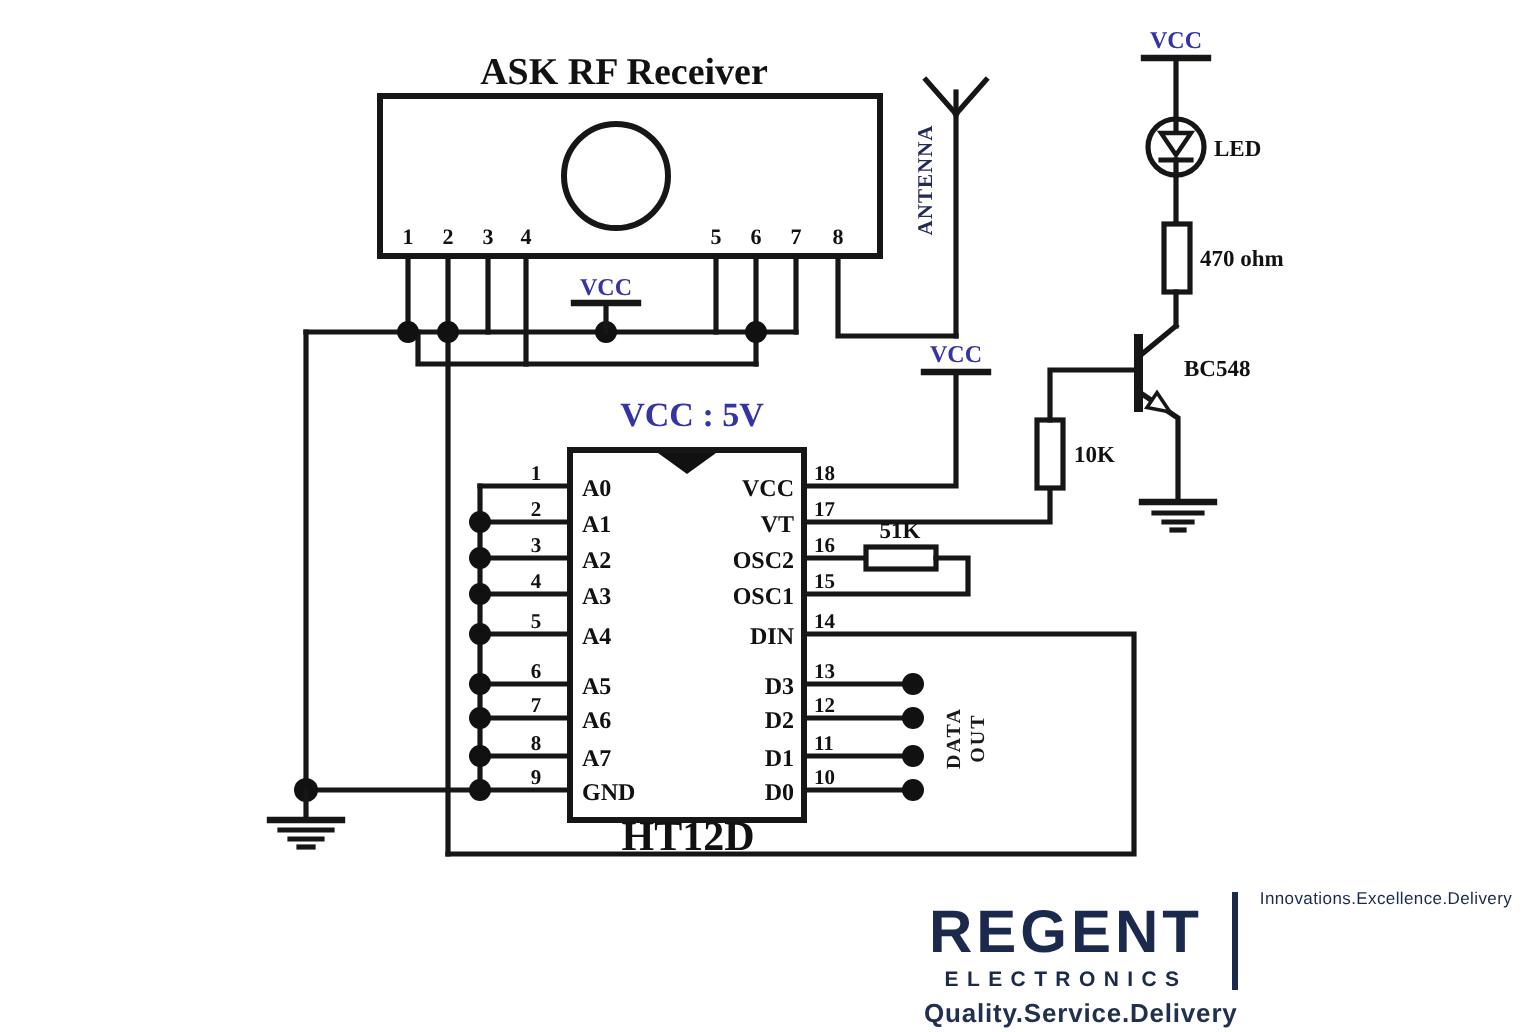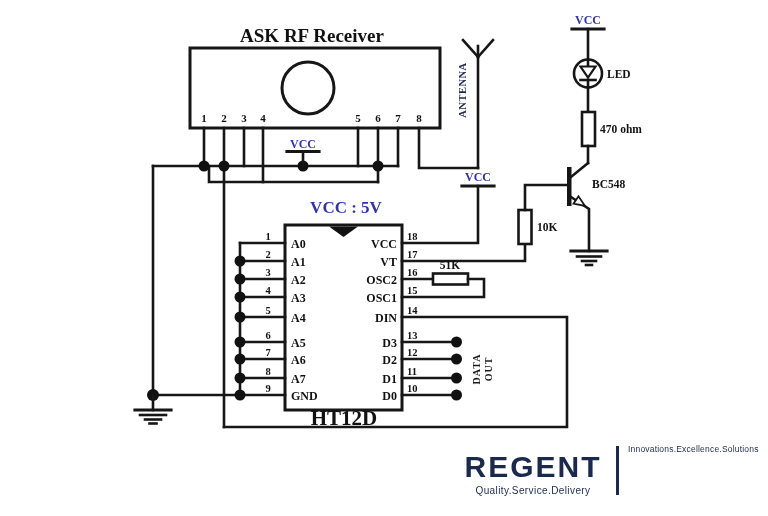--- a/index.html
+++ b/index.html
@@ -19,21 +19,21 @@
   .wire{stroke:#161616;stroke-width:2.6;fill:none;stroke-linecap:square;}
   .wire-thick{stroke:#161616;stroke-width:3.2;fill:none;stroke-linecap:square;}
   .boxline{stroke:#161616;stroke-width:3;fill:#ffffff;}
   .dot{fill:#111111;}
   
   .branding{position:absolute;left:0;top:438px;width:768px;height:78px;
             font-family:"Liberation Sans",sans-serif;color:#1b2a4c;}
   .regent{position:absolute;left:462px;top:14px;width:142px;text-align:center;}
   .regent-name{font-size:30px;font-weight:800;letter-spacing:2px;line-height:1;}
   .regent-sub{font-size:10.5px;font-weight:700;letter-spacing:4.2px;margin-top:2px;}
-  .regent-tag{font-size:10px;font-weight:400;letter-spacing:.4px;margin-top:3px;color:#22304f;}
+  .regent-tag{font-size:13px;font-weight:700;letter-spacing:.4px;margin-top:3px;color:#22304f;}
   .logo-divider{position:absolute;left:616px;top:8px;width:2.5px;height:49px;background:#1b2a4c;}
   .hext{position:absolute;left:628px;top:2px;width:130px;text-align:center;}
   .hext-name{font-size:35px;font-weight:700;letter-spacing:6px;line-height:1;white-space:nowrap;}
   .hext-reg{font-size:9px;font-weight:700;vertical-align:super;position:relative;top:-12px;left:-4px;letter-spacing:0;}
   .hext-tag{font-size:8.5px;font-weight:500;letter-spacing:.2px;margin-top:4px;white-space:nowrap;}
 </style>
 </head>
 <body>
 
 <div class="stage">
@@ -235,21 +235,22 @@
       <path class="wire" d="M582,261 H596"></path>
       <path class="wire" d="M586,265 H592"></path>
     </g>
   </g>
 </svg>
 
   
   <div class="branding">
     <div class="regent">
       <div class="regent-name">REGENT</div>
+      <div class="regent-sub">ELECTRONICS</div>
       <div class="regent-tag">Quality.Service.Delivery</div>
     </div>
     <div class="logo-divider"></div>
     <div class="hext">
-      <div class="hext-tag">Innovations.Excellence.Solutions</div>
+      <div class="hext-tag">Innovations.Excellence.Delivery</div>
     </div>
   </div>
 
 </div>
 
 </body></html>

